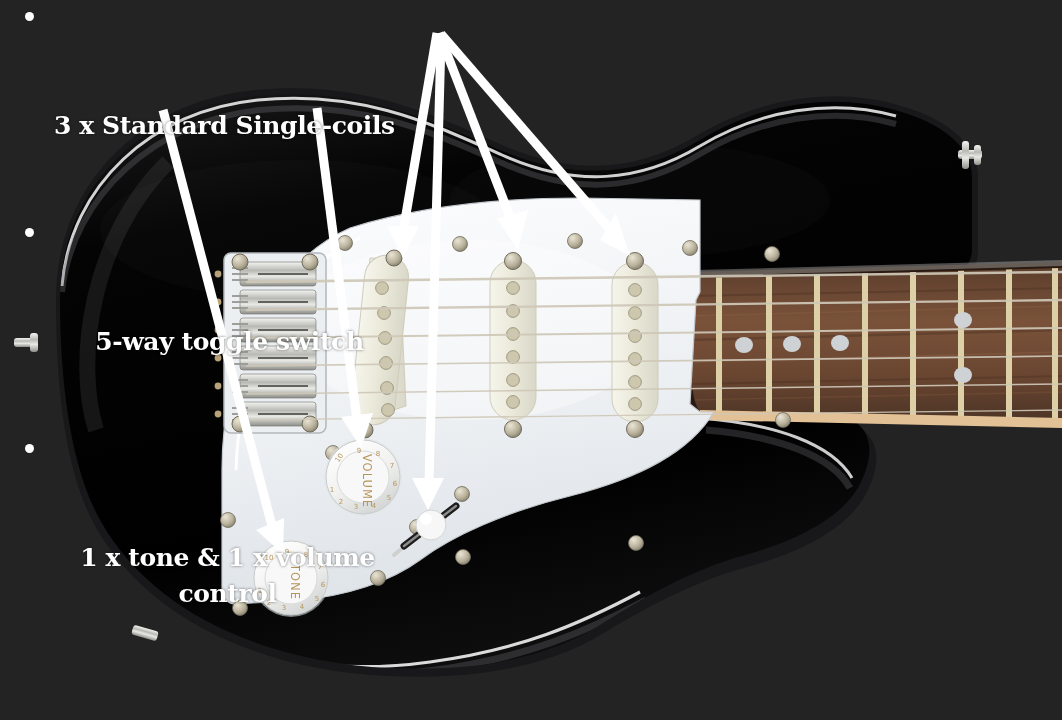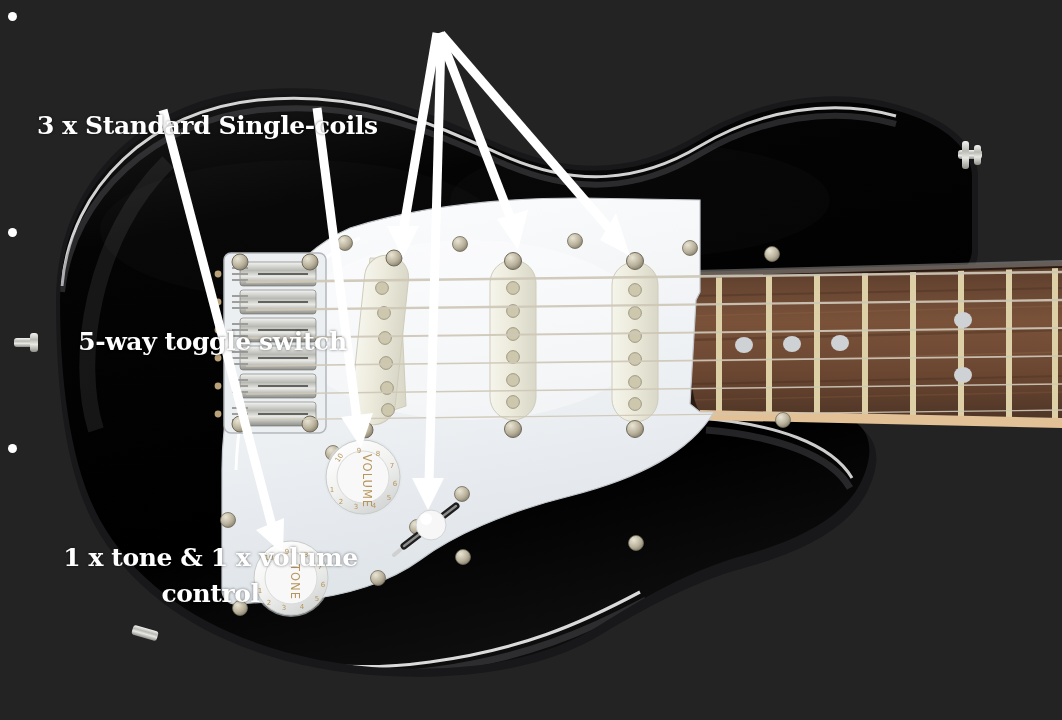--- a/index.html
+++ b/index.html
@@ -28,21 +28,21 @@
     white-space:nowrap;
     user-select:none;
     pointer-events:none;
   }
 
   
   .photo{position:absolute;left:0;top:0;width:1062px;height:720px;}
 
   
   .bullets{
-    position:absolute;left:0;top:0;width:440px;
+    position:absolute;left:17px;top:0;width:440px;
     z-index:40;
     color:#ffffff;
   }
   .blt{
     position:relative;
     display:block;
     font-family:"DejaVu Serif", serif;
     font-weight:700;
     font-size:25px;
     line-height:36px;

